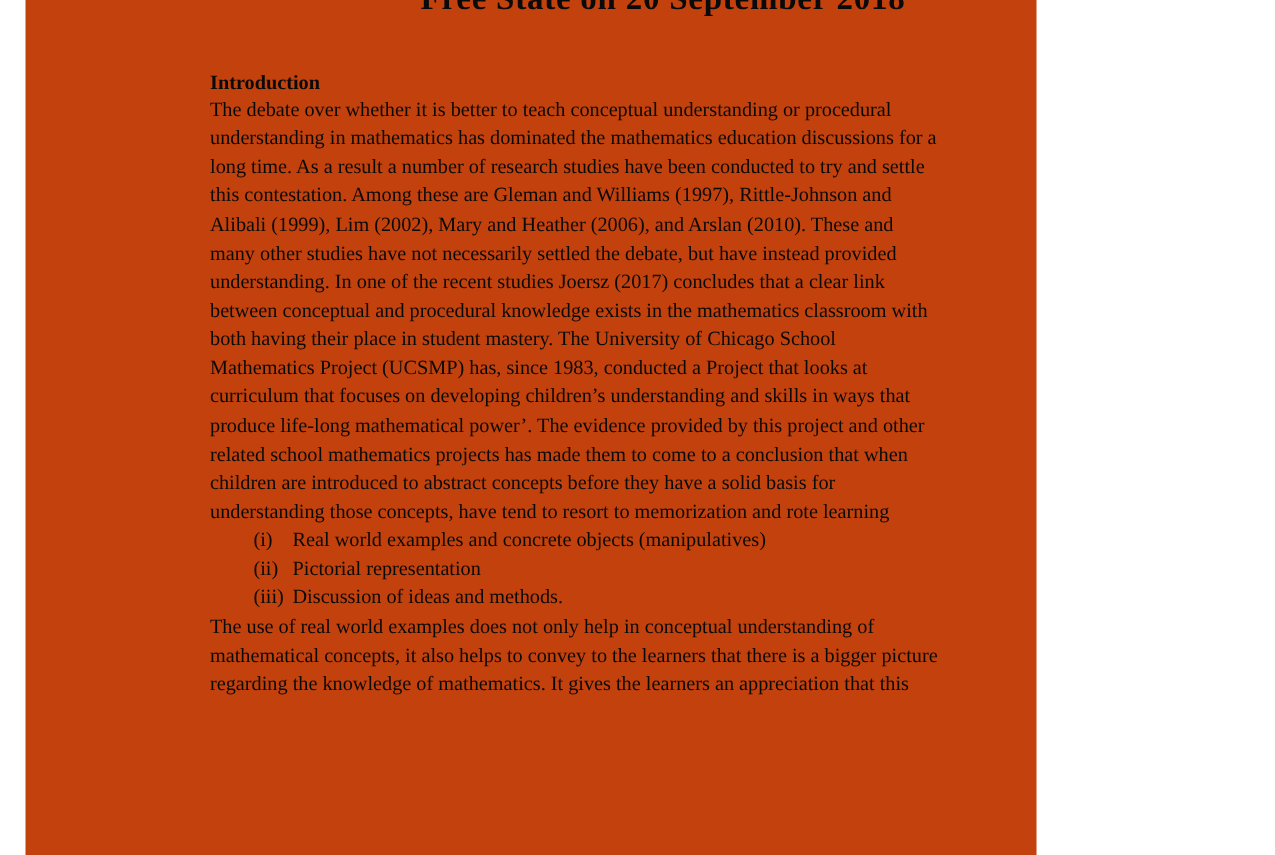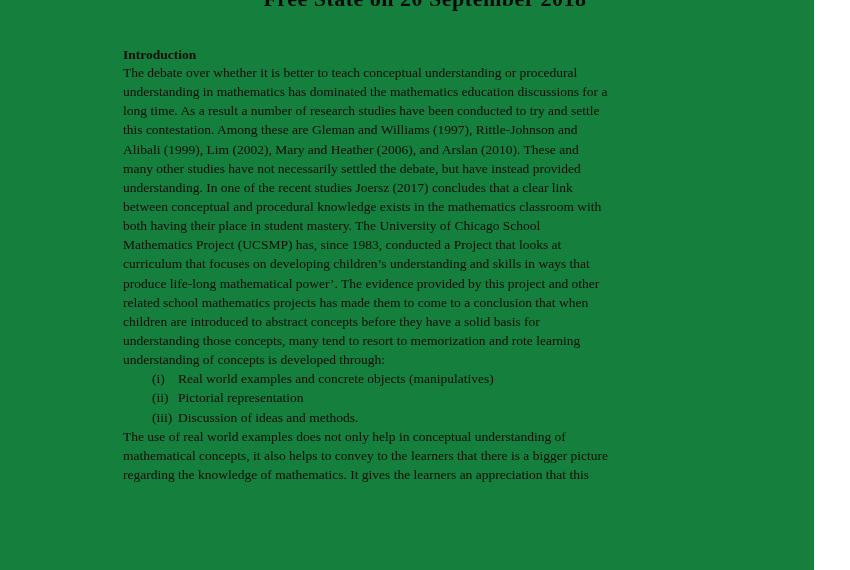--- a/index.html
+++ b/index.html
@@ -1,23 +1,24 @@
 <!DOCTYPE html>
 <html><head>
 <meta charset="utf-8">
 <style>
   html, body { margin: 0; padding: 0; background: #ffffff; }
   .page {
     position: relative;
-    width: 814px;
+    width: 674px;
     height: 570px;
-    background: #15803d;
+    background: #c2410c;
     overflow: hidden;
     font-family: "Liberation Serif", "DejaVu Serif", serif;
     color: #0a0a0a;
+    margin-left: 17px;
   }
   .doc-title {
     position: absolute;
     left: 123px;
     top: -13px;
     width: 604px;
     text-align: center;
     font-weight: bold;
     font-size: 22px;
     line-height: 24px;
@@ -79,22 +80,21 @@
     <div class="jl">Alibali (1999), Lim (2002), Mary and Heather (2006), and Arslan (2010). These and</div>
     <div class="jl">many other studies have not necessarily settled the debate, but have instead provided</div>
     <div class="jl">understanding. In one of the recent studies Joersz (2017) concludes that a clear link</div>
     <div class="jl">between conceptual and procedural knowledge exists in the mathematics classroom with</div>
     <div class="jl">both having their place in student mastery. The University of Chicago School</div>
     <div class="jl">Mathematics Project (UCSMP) has, since 1983, conducted a Project that looks at</div>
     <div class="jl">curriculum that focuses on developing children’s understanding and skills in ways that</div>
     <div class="jl">produce life-long mathematical power’. The evidence provided by this project and other</div>
     <div class="jl">related school mathematics projects has made them to come to a conclusion that when</div>
     <div class="jl">children are introduced to abstract concepts before they have a solid basis for</div>
-    <div class="jl">understanding those concepts, many tend to resort to memorization and rote learning</div>
-    <div class="nl">understanding of concepts is developed through:</div>
+    <div class="jl">understanding those concepts, have tend to resort to memorization and rote learning</div>
 
     <div class="li-line">
       <span class="li-marker">(i)</span><span>Real world examples and concrete objects (manipulatives)</span>
     </div>
     <div class="li-line">
       <span class="li-marker">(ii)</span><span>Pictorial representation</span>
     </div>
     <div class="li-line">
       <span class="li-marker">(iii)</span><span>Discussion of ideas and methods.</span>
     </div>

